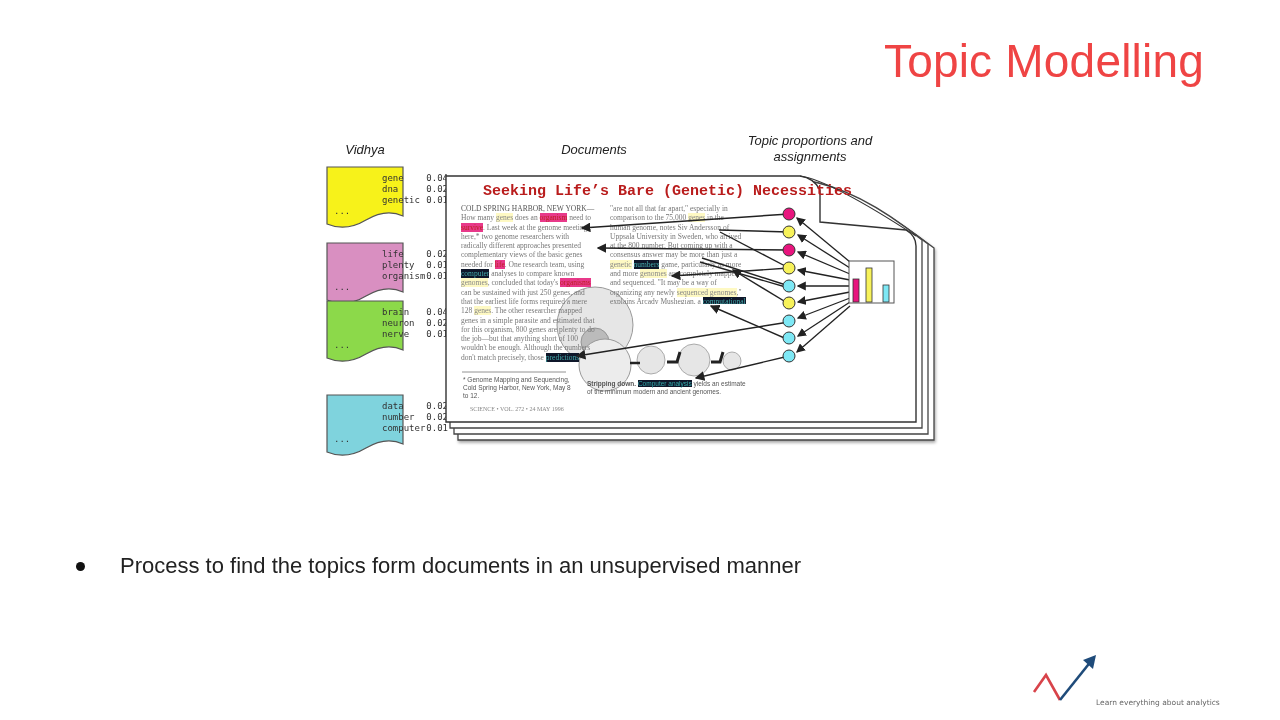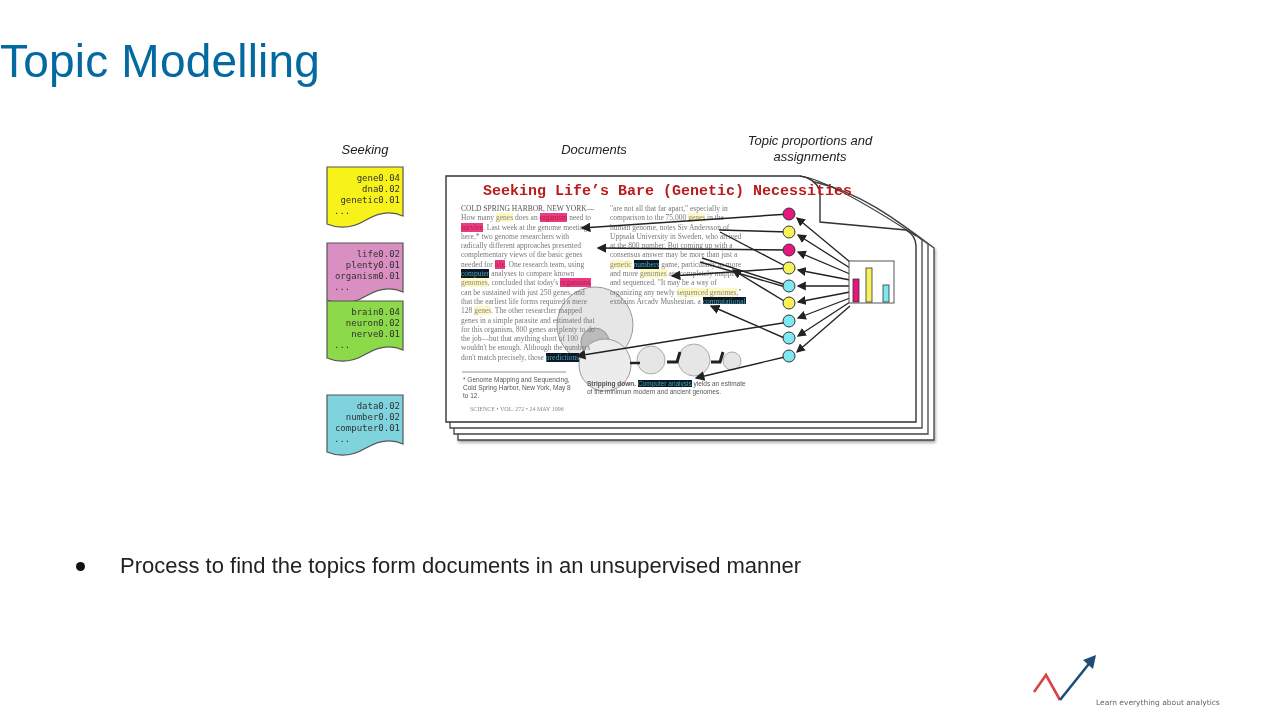--- a/index.html
+++ b/index.html
@@ -1,42 +1,42 @@
 <!DOCTYPE html>
 <html><head>
 <meta charset="utf-8">
 <style>
   html,body{margin:0;padding:0;}
   body{width:1280px;height:720px;background:#ffffff;position:relative;overflow:hidden;font-family:"Liberation Sans",sans-serif;}
-  .title{position:absolute;left:0;width:1204px;top:34px;text-align:left;font-size:46px;color:#0369a1;font-family:"Liberation Sans",sans-serif;letter-spacing:0.2px;}
+  .title{position:absolute;left:0;width:1204px;top:34px;text-align:right;font-size:46px;color:#ef4444;font-family:"Liberation Sans",sans-serif;letter-spacing:0.2px;}
   .col-label{position:absolute;font-style:italic;font-size:13px;color:#222;text-align:center;font-family:"Liberation Sans",sans-serif;}
   .topic-card{position:absolute;width:78px;height:64px;}
   .topic-card svg{position:absolute;left:0;top:0;}
   .topic-words{position:absolute;left:8px;top:7px;font-family:"DejaVu Sans Mono",monospace;font-size:9px;line-height:11px;color:#333;}
-  .topic-row{display:flex;width:66px;justify-content:flex-end;}
+  .topic-row{display:flex;width:66px;justify-content:space-between;margin-left:48px;}
   .doc-area{position:absolute;left:440px;top:170px;width:500px;height:280px;}
   .doc-title{position:absolute;left:483px;top:183px;font-weight:bold;font-size:15px;color:#b91c1c;font-family:Liberation Mono, monospace;}
   .doc-text{position:absolute;font-family:"Liberation Serif",serif;font-size:7.5px;line-height:9.3px;color:#777;overflow:hidden;}
   .hl-y{background:#fef9c3;color:#888;}
   .hl-p{background:#e8398a;color:#b22;}
   .hl-c{background:#0f172a;color:#4aa;}
   .footnote{position:absolute;font-size:6.5px;color:#555;font-family:"Liberation Sans",sans-serif;line-height:8px;}
   .bullet-row{position:absolute;left:76px;top:553px;display:flex;align-items:center;}
   .bullet-dot{width:9px;height:9px;border-radius:50%;background:#111;margin-right:35px;}
   .bullet-text{font-size:22px;color:#222;font-family:"Liberation Sans",sans-serif;}
   .logo{position:absolute;left:1030px;top:652px;width:240px;height:60px;}
   .logo-name{position:absolute;left:63px;top:24px;font-size:19px;font-weight:bold;color:#2b2b2b;font-family:"DejaVu Sans",sans-serif;white-space:nowrap;}
   .logo-tag{position:absolute;left:66px;top:46px;font-size:7.5px;color:#666;font-family:"DejaVu Sans",sans-serif;white-space:nowrap;}
 </style>
 </head>
 <body>
 
 <div class="title">Topic Modelling</div>
 
-<div class="col-label" style="left:330px;top:142px;width:70px;">Seeking</div>
+<div class="col-label" style="left:330px;top:142px;width:70px;">Vidhya</div>
 <div class="col-label" style="left:549px;top:142px;width:90px;">Documents</div>
 <div class="col-label" style="left:730px;top:133px;width:160px;line-height:16px;">
   <div>Topic proportions and</div>
   <div>assignments</div>
 </div>
 
 <div>
   <div class="topic-card" style="left:326px;top:166px;">
     <svg width="80" height="70">
         <path d="M1,1 L77,1 L77,50 Q60,42 40,54 Q20,66 1,58 Z" fill="#f7f21a" stroke="#555" stroke-width="1.2"></path>

